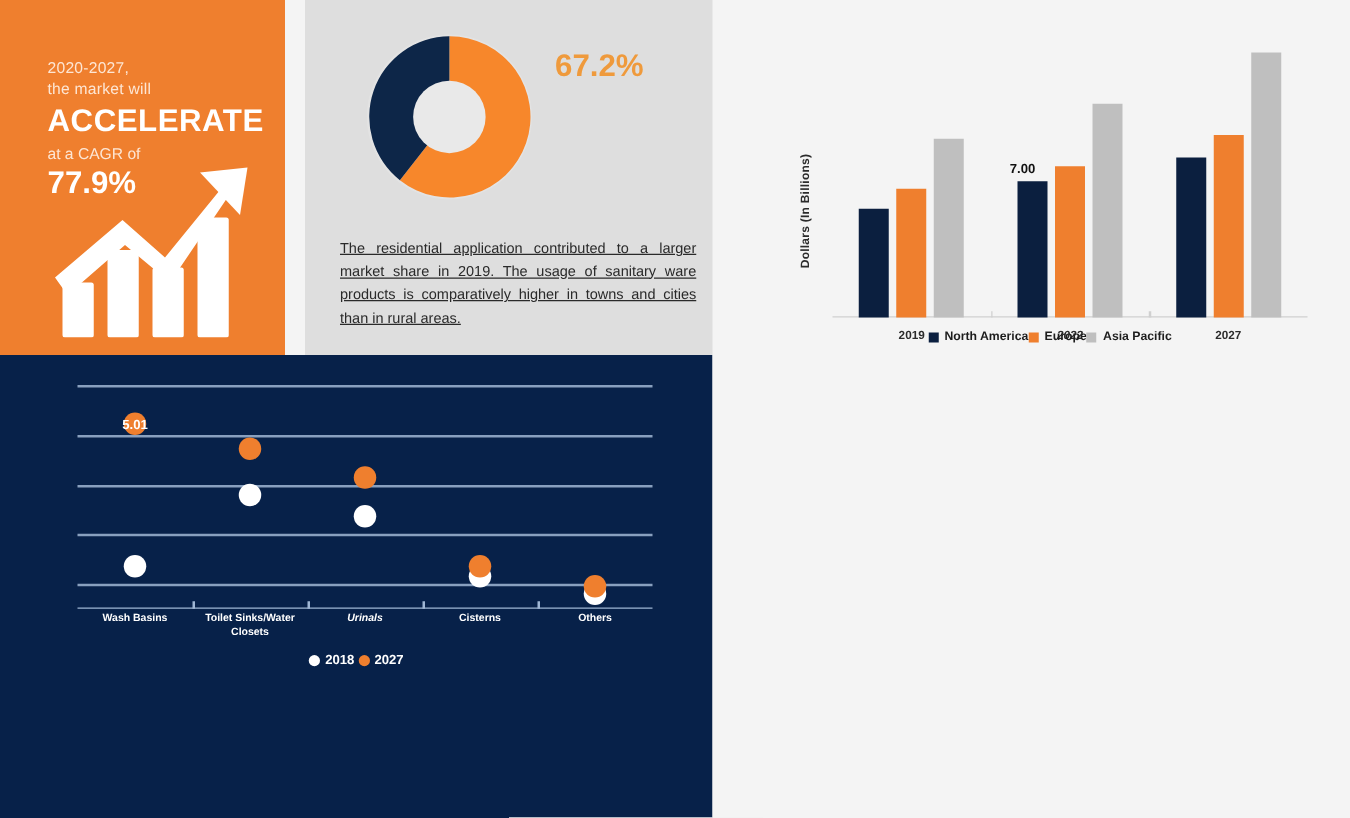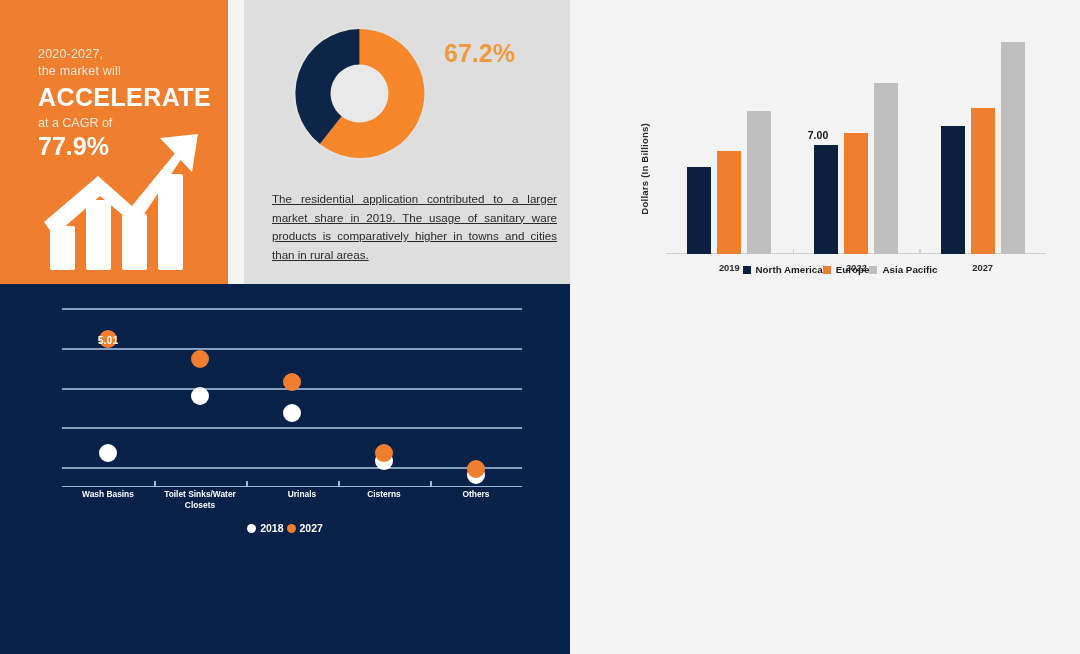--- a/index.html
+++ b/index.html
@@ -179,21 +179,21 @@
         <div class="dot y2027" style="left: 46px; top: 36.7518px;"></div>
         <div class="dot y2027" style="left: 138px; top: 56.9107px;"></div>
         <div class="dot y2027" style="left: 230px; top: 79.625px;"></div>
         <div class="dot y2027" style="left: 322px; top: 150.607px;"></div>
         <div class="dot y2027" style="left: 414px; top: 167.075px;"></div>
         <div class="dp-vallabel" style="left: 46px; top: 32px;">5.01</div>
       </div>
     <div class="dp-catlabels" id="dp-cats">
         <div class="dp-cat" style="left: 46px; top: 0px;">Wash Basins</div>
         <div class="dp-cat" style="left: 138px; top: 0px;">Toilet Sinks/Water Closets</div>
-        <div class="dp-cat" style="left: 240px; top: 0px;">Urinals</div>
+        <div class="dp-cat" style="left: 230px; top: 0px; font-style: italic;">Urinals</div>
         <div class="dp-cat" style="left: 322px; top: 0px;">Cisterns</div>
         <div class="dp-cat" style="left: 414px; top: 0px;">Others</div>
       </div>
     <div class="dp-legend" id="dp-legend">
         <div class="dp-leg-item">
           <span class="dp-leg-dot" style="background: rgb(255, 255, 255);"></span>
           <span class="dp-leg-txt">2018</span>
         </div>
         <div class="dp-leg-item">
           <span class="dp-leg-dot" style="background: rgb(239, 127, 46);"></span>

